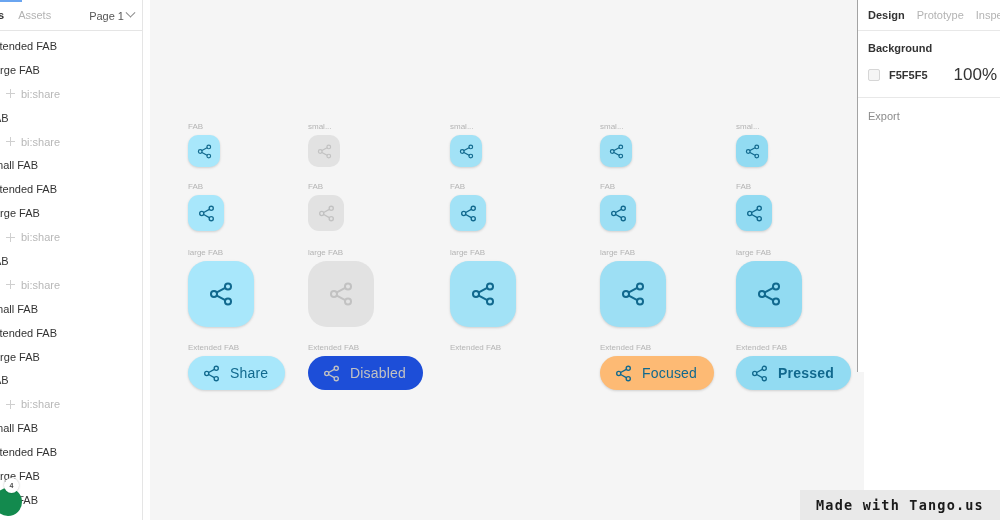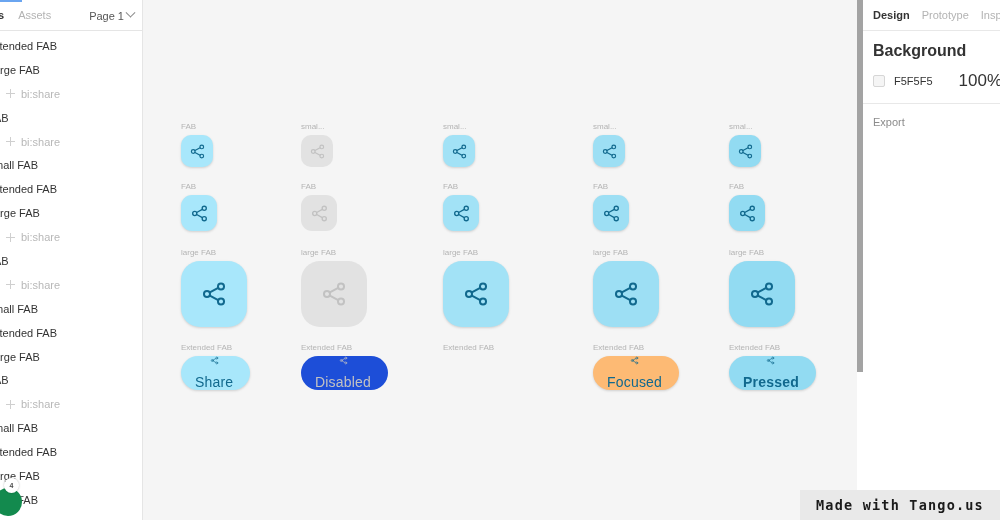--- a/index.html
+++ b/index.html
@@ -89,21 +89,21 @@
   }
   .comp-glyph::before, .comp-glyph::after {
     content:''; position:absolute; background:#cfcfcf;
   }
   .comp-glyph::before { left: 4px; top: 0; width: 1px; height: 9px; }
   .comp-glyph::after  { left: 0; top: 4px; width: 9px; height: 1px; }
 
   
   .canvas {
     position: absolute;
-    left: 143px; top: 0;
+    left: 150px; top: 0;
     width: 714px; height: 520px;
     background: #f5f5f5;
   }
   .frame {
     position: absolute;
     left: 0; top: 0;
     width: 714px; height: 520px;
     background: #f5f5f5;
   }
 
@@ -125,60 +125,59 @@
   }
   .fab.small  { width: 32px; height: 32px; border-radius: 10px; }
   .fab.medium { width: 36px; height: 36px; border-radius: 11px; }
   .fab.large  { width: 66px; height: 66px; border-radius: 19px; }
   .fab.ext {
     height: 34px;
     border-radius: 17px;
     padding: 0 17px 0 14px;
     gap: 9px;
     justify-content: flex-start;
-    flex-direction: column;
   }
   .ext-text {
     font-size: 14px;
     font-weight: 500;
     letter-spacing: .2px;
     white-space: nowrap;
   }
   .share-ico { display:block; }
 
   
   .rightpanel {
     position: absolute;
     left: 857px; top: 0;
     width: 143px; height: 372px;
     background: #ffffff;
-    border-left: 6px solid #a3a3a3;
+    border-left: 1px solid #a3a3a3;
   }
   .rp-tabs {
     height: 31px;
     display: flex;
     align-items: center;
     gap: 12px;
     padding: 0 10px;
     border-bottom: 1px solid #e8e8e8;
   }
   .rp-tab { font-size: 11px; color: #b3b3b3; white-space: nowrap; }
   .rp-tab.active { color: #333333; font-weight: 600; }
 
   .rp-section { padding: 11px 10px 12px 10px; border-bottom: 1px solid #e8e8e8; }
-  .rp-title { font-size: 16px; font-weight: 600; color: #333; margin-bottom: 11px; }
+  .rp-title { font-size: 11px; font-weight: 600; color: #333; margin-bottom: 11px; }
   .rp-row { display: flex; align-items: center; }
   .swatch {
     width: 12px; height: 12px;
     border: 1px solid #d6d6d6;
     border-radius: 2px;
     background: #f5f5f5;
     flex: none;
   }
-  .rp-hex { font-size: 11px; color: #333; margin-left: 9px; }
+  .rp-hex { font-size: 11px; color: #333; margin-left: 9px; font-weight: bold; }
   .rp-opacity { font-size: 17px; color: #333; margin-left: 26px; }
   .rp-export { padding: 12px 10px; font-size: 11px; color: #8c8c8c; }
 
   
   .cursor-wrap {
     position: absolute;
     left: -6px; top: 478px;
     width: 40px; height: 42px;
     pointer-events: none;
   }

